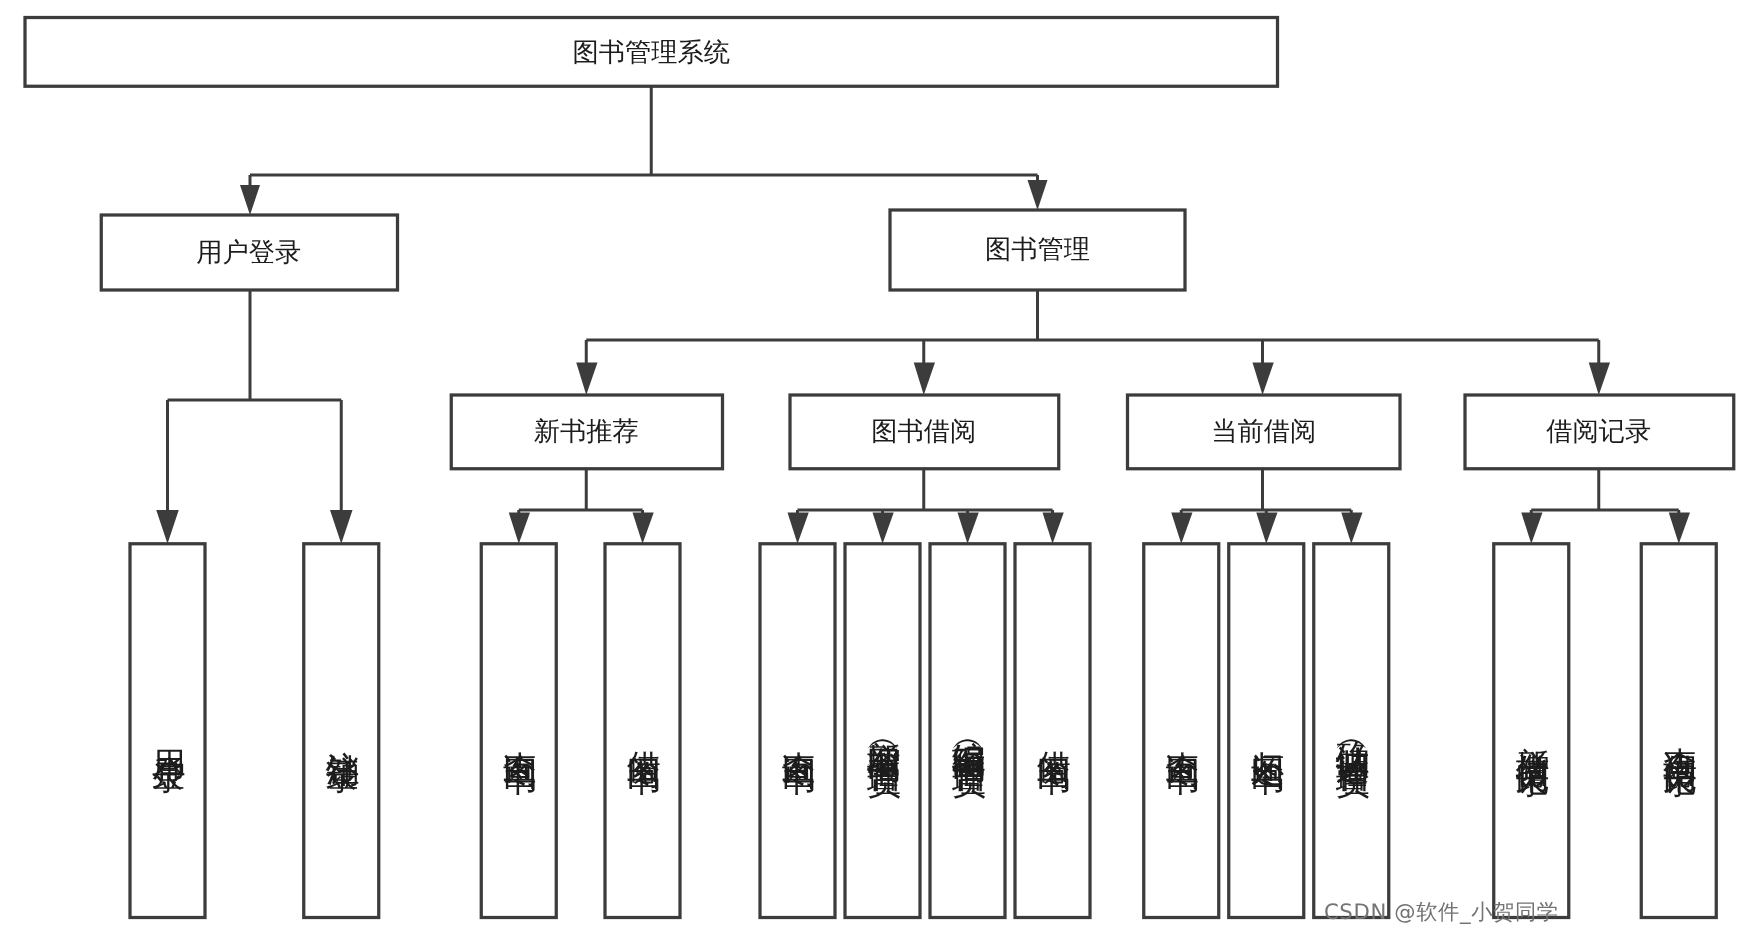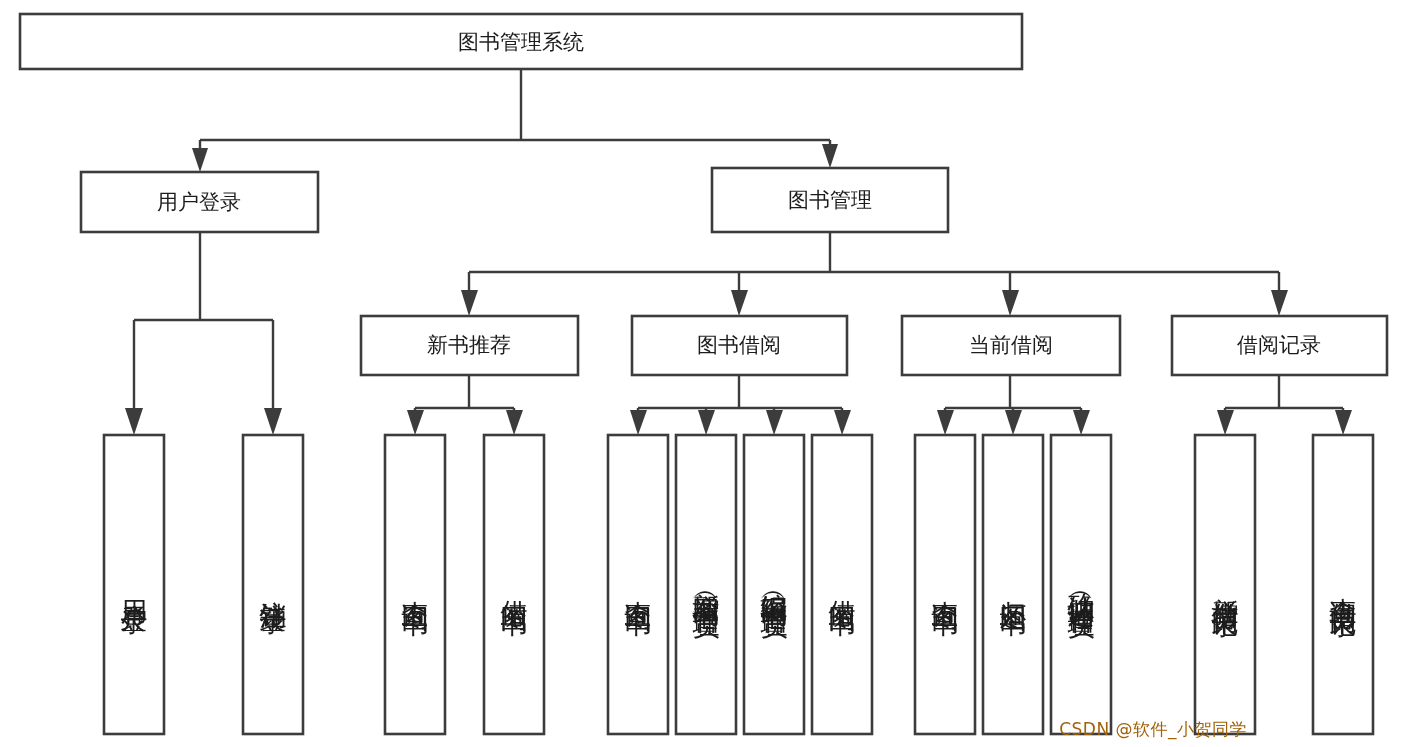--- a/index.html
+++ b/index.html
@@ -66,21 +66,21 @@
     color: #1c1c1c;
     white-space: nowrap;
     text-align: center;
   }
   .watermark {
     position: absolute;
     right: 14px;
     bottom: 6px;
     font-family: "DejaVu Sans", "Liberation Sans", sans-serif;
     font-size: 17px;
-    color: #a16207;
+    color: #737373;
     letter-spacing: 0.5px;
     white-space: nowrap;
     pointer-events: none;
   }
 </style>
 </head>
 <body>
 
 <div id="diagram-root">
 

